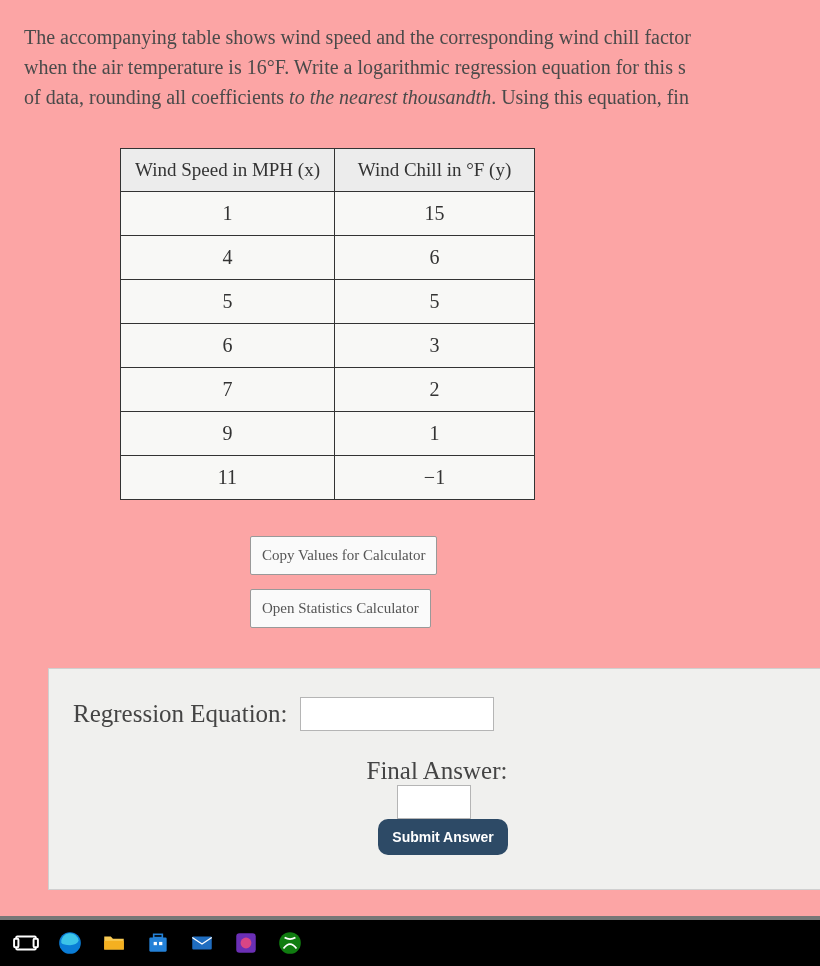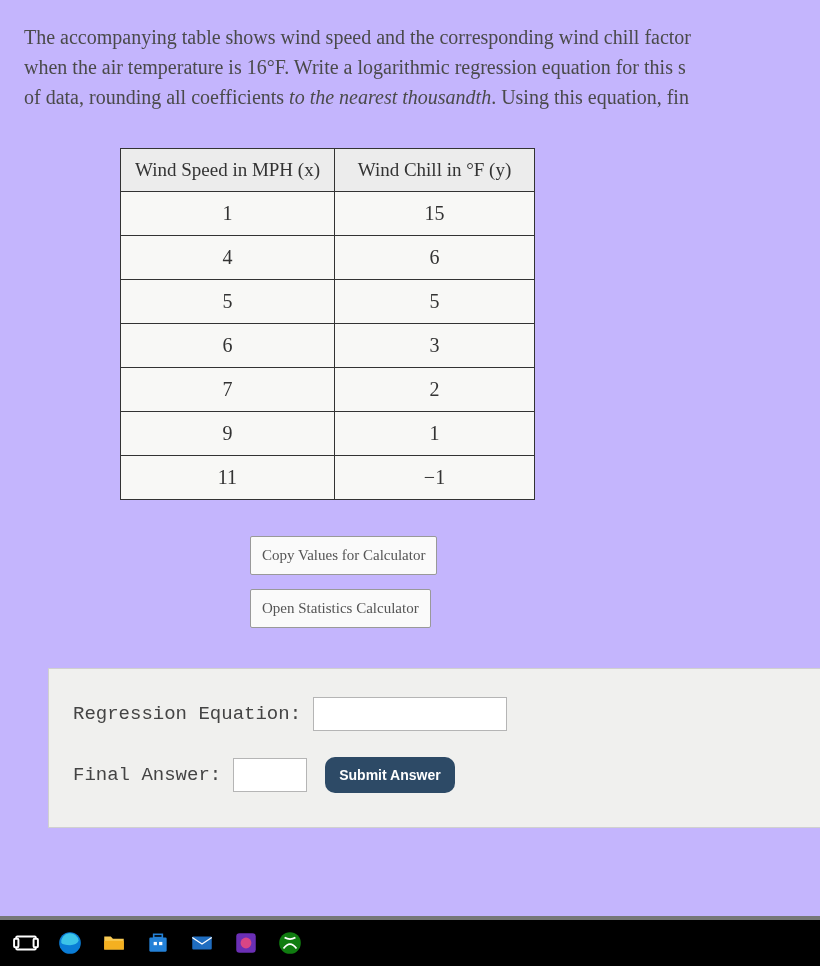--- a/index.html
+++ b/index.html
@@ -5,21 +5,21 @@
     * { box-sizing: border-box; margin: 0; padding: 0; }
     body {
       width: 820px;
       height: 966px;
       font-family: Georgia, 'Times New Roman', serif;
       background: #e8e8e8;
       position: relative;
       overflow: hidden;
     }
     .page-bg {
-      background: #c4b5fd;
+      background: #fca5a5;
       width: 100%;
       height: 920px;
       padding: 22px 0 0 24px;
     }
     .question-text {
       font-size: 20px;
       line-height: 1.5;
       color: #4a4a4a;
       margin-bottom: 36px;
       max-width: 820px;
@@ -71,24 +71,24 @@
       background: #f0f0ee;
       margin-left: 24px;
       width: 790px;
       padding: 28px 24px 28px 24px;
     }
     .answer-row {
       display: flex;
       align-items: center;
       margin-bottom: 26px;
     }
-    .answer-row:last-child { margin-bottom: 6px; }
+    .answer-row:last-child { margin-bottom: 6px; flex-direction: column; }
     .answer-label {
-      font-family: Liberation Mono, monospace;
-      font-size: 19px;
+      font-family: Liberation Serif, serif;
+      font-size: 25px;
       color: #444;
       margin-right: 12px;
     }
     .text-input-large {
       width: 194px;
       height: 34px;
       border: 1px solid #b5b5b5;
       background: white;
       font-size: 16px;
       padding: 4px 6px;

